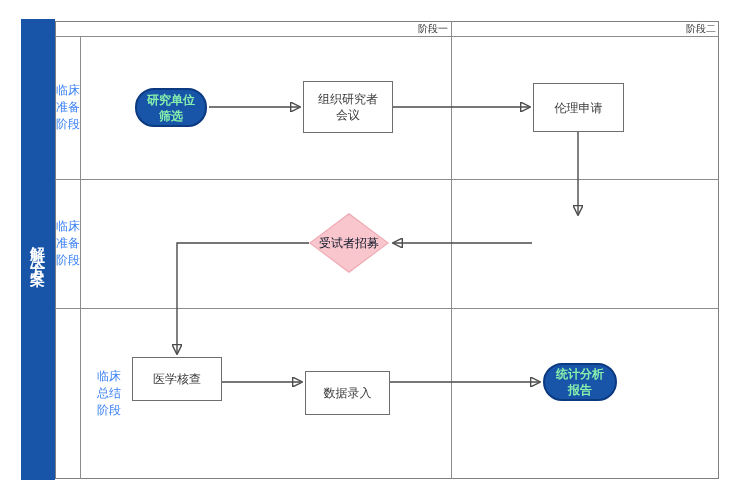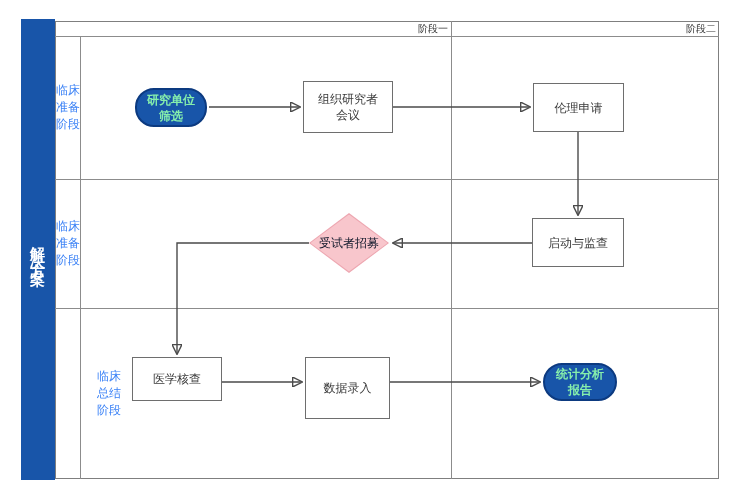--- a/index.html
+++ b/index.html
@@ -59,21 +59,21 @@
     color:#86efac;font-weight:600;
   }
   .node .wrap{word-break:break-all;}
   #node-start{left:135px;top:88px;width:72px;height:39px;}
   #node-start .wrap{width:56px;}
   #node-meeting{left:303px;top:81px;width:90px;height:52px;}
   #node-meeting .wrap{width:64px;}
   #node-ethics{left:533px;top:83px;width:91px;height:49px;}
   #node-monitor{left:532px;top:218px;width:92px;height:49px;}
   #node-medcheck{left:132px;top:357px;width:90px;height:44px;}
-  #node-dataentry{left:305px;top:357px;width:85px;height:62px;}
+  #node-dataentry{left:305px;top:371px;width:85px;height:44px;}
   #node-report{left:543px;top:363px;width:74px;height:38px;}
   #node-report .wrap{width:56px;}
   
   #node-recruit{
     position:absolute;left:309px;top:213px;width:80px;height:60px;
   }
   .diamond-outer,.diamond-inner{
     position:absolute;
     clip-path:polygon(50% 0,100% 50%,50% 100%,0 50%);
   }
@@ -136,23 +136,20 @@
   </div>
 
   <div class="node process" id="node-meeting">
     <div class="wrap">组织研究者会议</div>
   </div>
 
   <div class="node process" id="node-ethics">
     <div class="wrap">伦理申请</div>
   </div>
 
-  <div class="node process" id="node-monitor">
-    <div class="wrap">启动与监查</div>
-  </div>
 
   <div id="node-recruit">
     <div class="diamond-outer"></div>
     <div class="diamond-inner"></div>
     <div class="label">受试者招募</div>
   </div>
 
   <div class="node process" id="node-medcheck">
     <div class="wrap">医学核查</div>
   </div>

